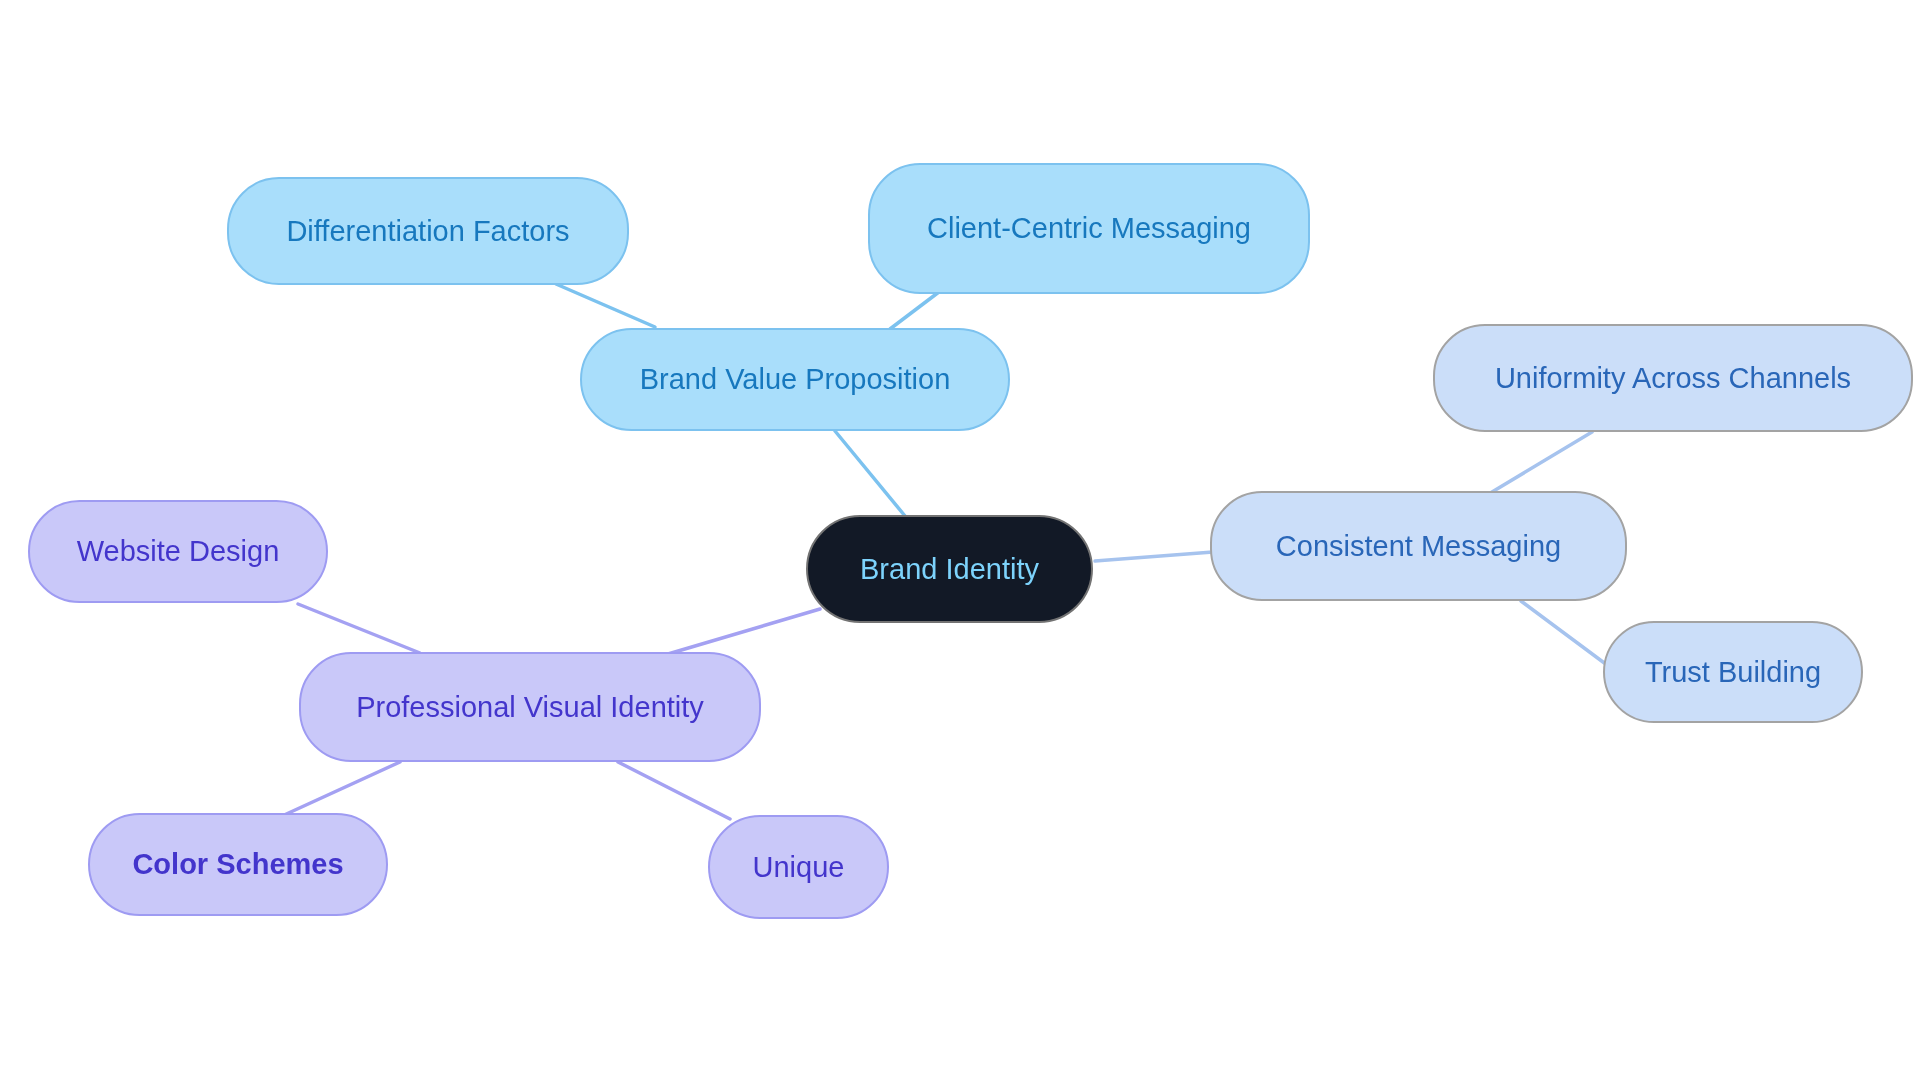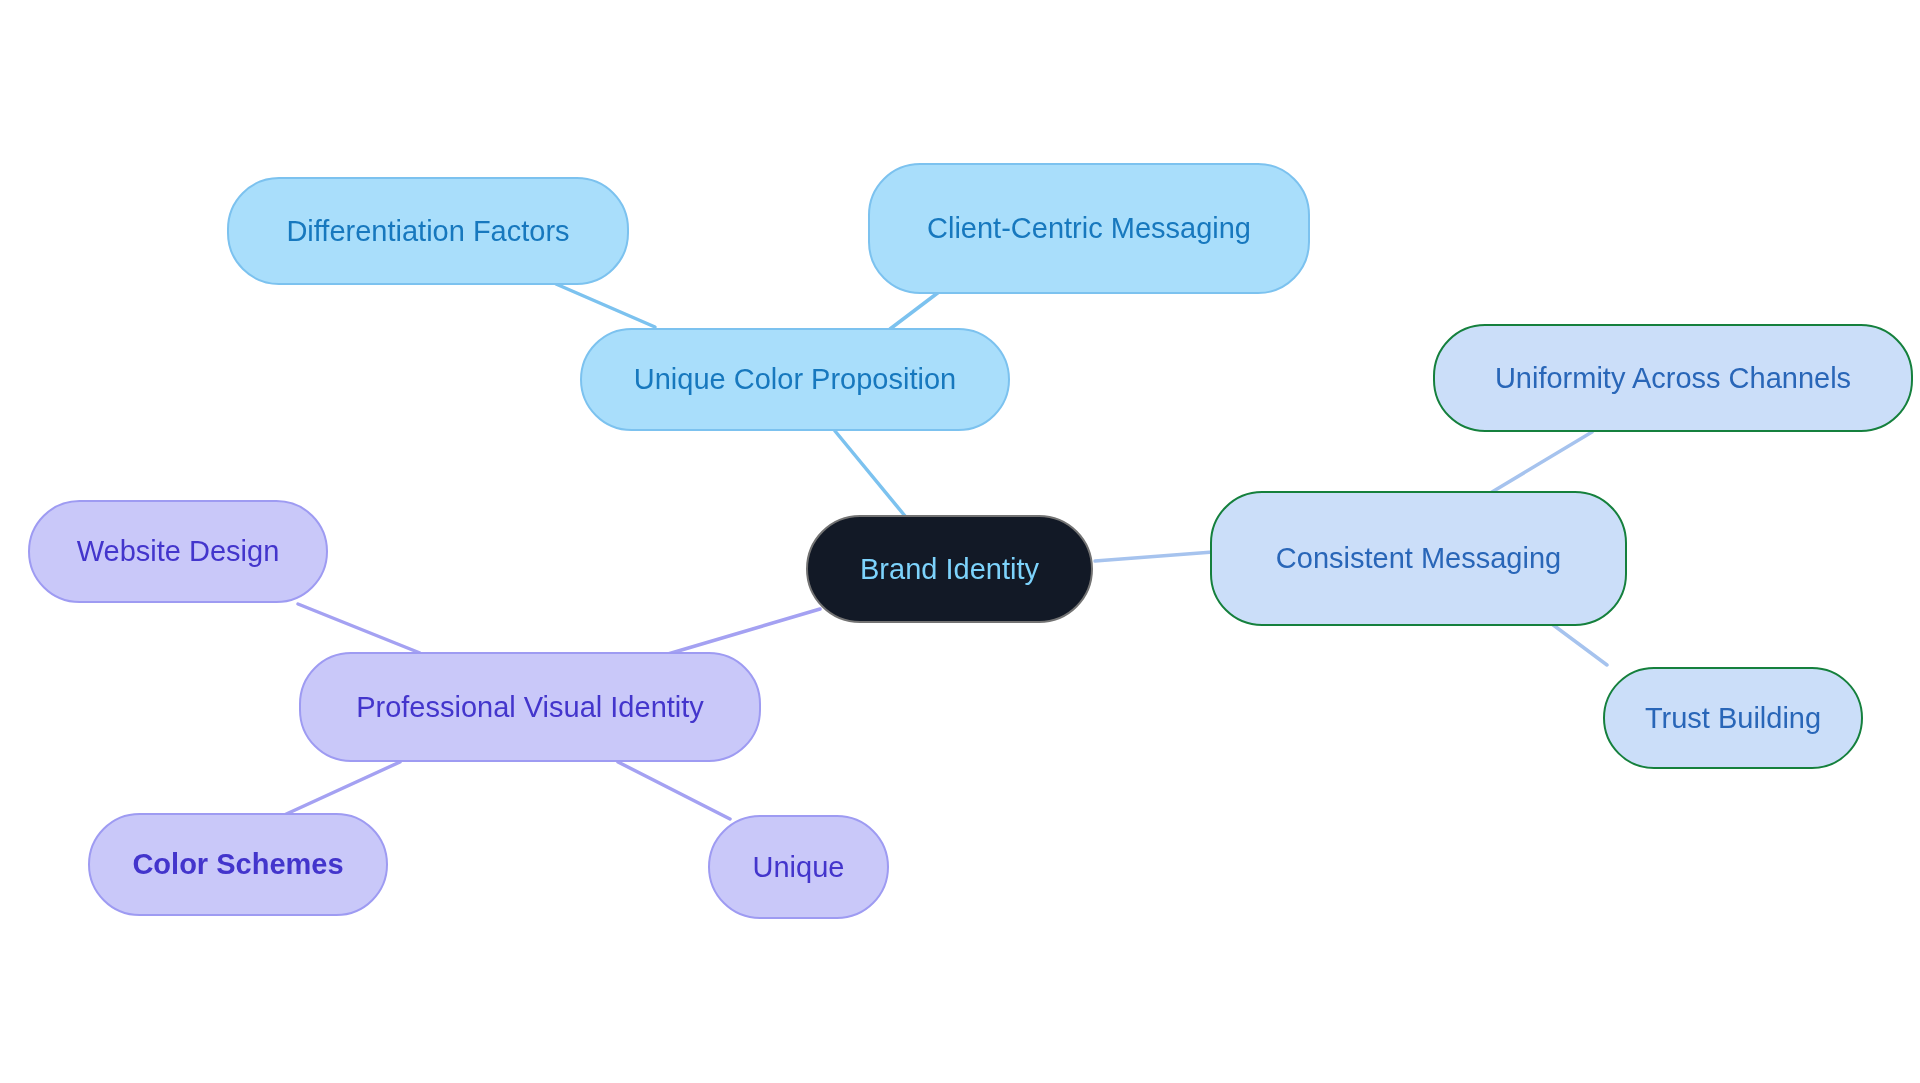--- a/index.html
+++ b/index.html
@@ -37,21 +37,21 @@
     user-select: none;
   }
   .node.sky {
     background: #a9defb;
     border: 2px solid #7cc2ef;
     color: #1778be;
     text-align: center;
   }
   .node.peri {
     background: #cbdef9;
-    border: 2px solid #15803d;
+    border: 2px solid #a3a3a3;
     color: #2966b8;
   }
   .node.purple {
     background: #c9c8f9;
     border: 2px solid #9e9bf2;
     color: #4335cc;
   }
   .node.center {
     background: #121926;
     border: 2px solid #737373;
@@ -72,31 +72,31 @@
     <line x1="1592" y1="432" x2="1492" y2="492" stroke-width="3.5" stroke-linecap="round" stroke="#a6c3ee"></line>
     <line x1="1521" y1="601" x2="1607" y2="665" stroke-width="3.5" stroke-linecap="round" stroke="#a6c3ee"></line>
     <line x1="820" y1="609" x2="668" y2="654" stroke-width="3.5" stroke-linecap="round" stroke="#a4a1f2"></line>
     <line x1="298" y1="604" x2="420" y2="653" stroke-width="3.5" stroke-linecap="round" stroke="#a4a1f2"></line>
     <line x1="400" y1="762" x2="282" y2="816" stroke-width="3.5" stroke-linecap="round" stroke="#a4a1f2"></line>
     <line x1="618" y1="762" x2="730" y2="819" stroke-width="3.5" stroke-linecap="round" stroke="#a4a1f2"></line>
   </svg>
 
   <div class="node center" style="left:806px; top:515px; width:287px; height:108px;">Brand Identity</div>
 
-  <div class="node sky" style="left:580px; top:328px; width:430px; height:103px;">Unique Color Proposition</div>
+  <div class="node sky" style="left:580px; top:328px; width:430px; height:103px;">Brand Value Proposition</div>
 
   <div class="node sky" style="left:227px; top:177px; width:402px; height:108px;">Differentiation Factors</div>
 
   <div class="node sky" style="left:868px; top:163px; width:442px; height:131px;">Client-Centric Messaging</div>
 
-  <div class="node peri" style="left:1210px; top:491px; width:417px; height:135px;">Consistent Messaging</div>
+  <div class="node peri" style="left:1210px; top:491px; width:417px; height:110px;">Consistent Messaging</div>
 
   <div class="node peri" style="left:1433px; top:324px; width:480px; height:108px;">Uniformity Across Channels</div>
 
-  <div class="node peri" style="left:1603px; top:667px; width:260px; height:102px;">Trust Building</div>
+  <div class="node peri" style="left:1603px; top:621px; width:260px; height:102px;">Trust Building</div>
 
   <div class="node purple" style="left:299px; top:652px; width:462px; height:110px;">Professional Visual Identity</div>
 
   <div class="node purple" style="left:28px; top:500px; width:300px; height:103px;">Website Design</div>
 
   <div class="node purple" style="left:88px; top:813px; width:300px; height:103px;font-weight:bold;">Color Schemes</div>
 
   <div class="node purple" style="left:708px; top:815px; width:181px; height:104px;">Unique</div>
 
 </div>

